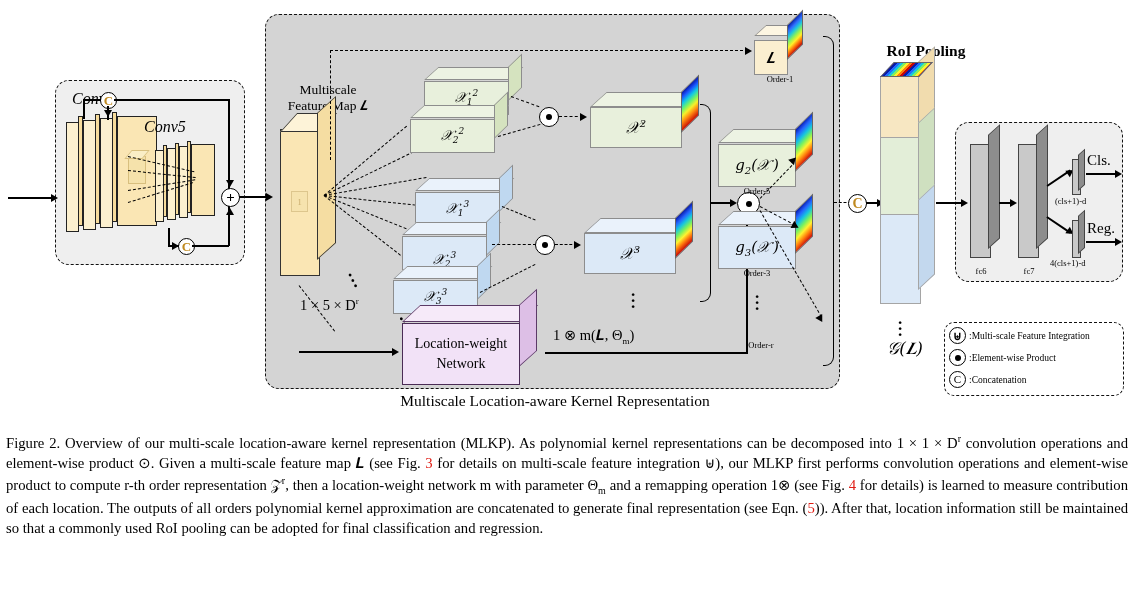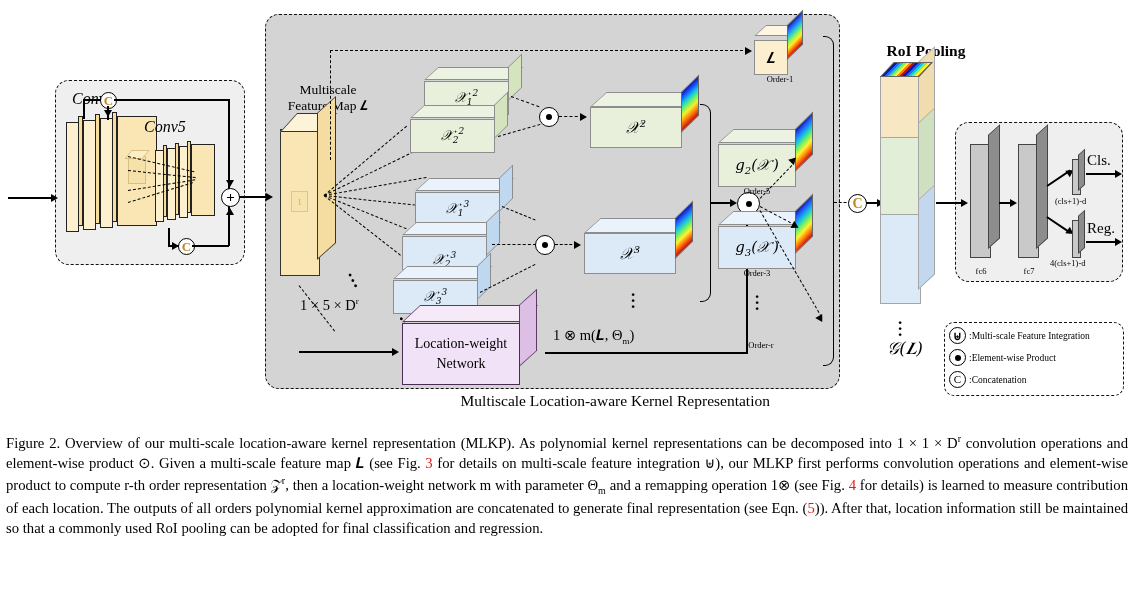--- a/index.html
+++ b/index.html
@@ -55,21 +55,21 @@
   .caption .red{color:#e01b12;}
 
   .bracket{position:absolute;box-sizing:border-box;border:1.7px solid #000;border-left:none;border-radius:0 9px 9px 0;}
 </style>
 </head>
 <body>
 
 <div id="root">
 
   <div class="abs graypanel" style="left:265px;top:14px;width:575px;height:375px;"></div>
-  <div class="abs" style="left:340px;top:392px;width:430px;text-align:right;font-size:15.5px;">Multiscale Location-aware Kernel Representation</div>
+  <div class="abs" style="left:340px;top:392px;width:430px;text-align:center;font-size:15.5px;">Multiscale Location-aware Kernel Representation</div>
 
   <div class="abs dashbox" style="left:55px;top:80px;width:190px;height:185px;background:#efefef;"></div>
 
   <div class="ln hl" style="left:8px;top:197px;width:45px;"></div>
   <div class="ah" style="left:51px;top:193.5px;"></div>
 
   <div class="abs mathit" style="left:72px;top:90px;font-size:16px;">Conv4</div>
 
   <div class="abs" style="left:66px;top:104px;width:110px;height:135px;">
     <div class="plane" style="left:0px;top:18px;width:13px;height:110px;background:#fcf0cf;"></div>

